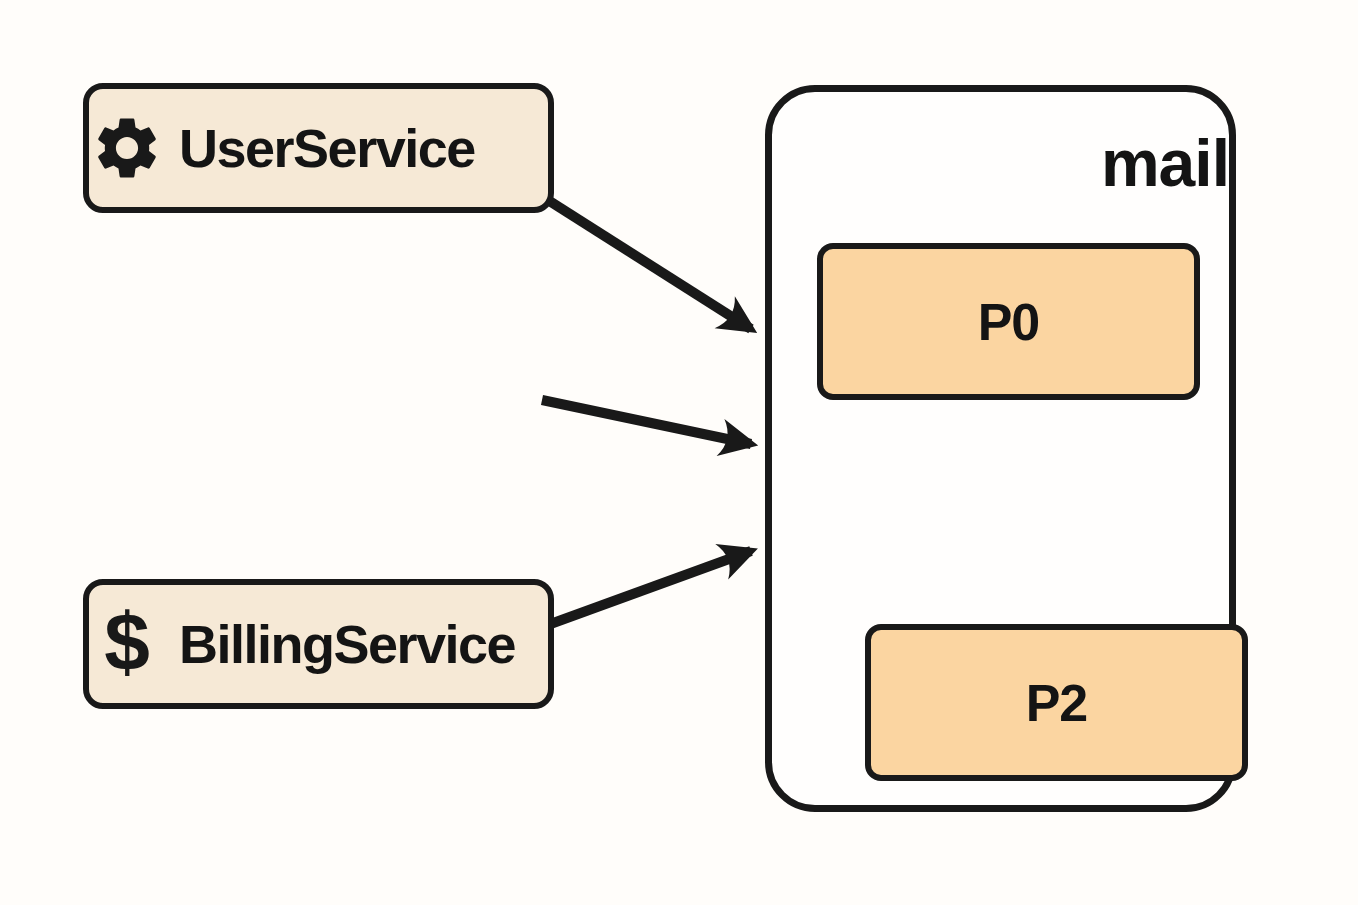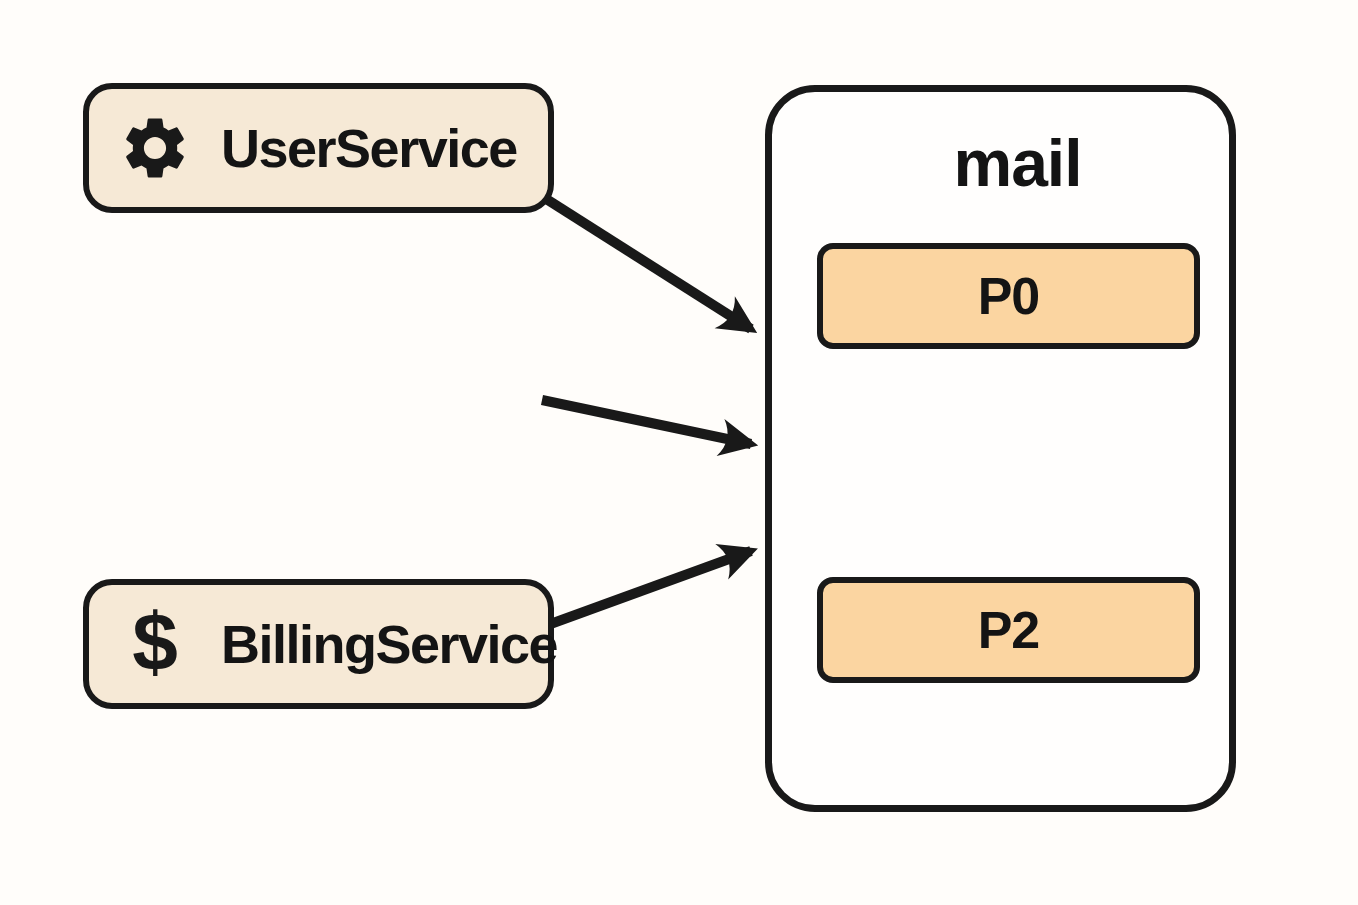--- a/index.html
+++ b/index.html
@@ -27,25 +27,24 @@
     left: 0; top: 0;
     width: 1358px; height: 905px;
     pointer-events: none;
   }
   .producer {
     position: absolute;
     left: 83px;
     width: 471px; height: 130px;
     background: var(--node-fill);
     border: 6px solid var(--stroke);
-    border-radius: 29px;
+    border-radius: 20px;
     display: flex;
     align-items: center;
-    padding-left: 28px;
-    gap: 28px;
+    gap: 14px;
   }
   .producer-user    { top: 83px;  }
   .producer-order   { top: 330px; }
   .producer-billing { top: 579px; }
   .producer .icon-slot {
     width: 76px; height: 90px;
     display: flex;
     align-items: center;
     justify-content: center;
     flex: 0 0 auto;
@@ -68,46 +67,46 @@
   .topic {
     position: absolute;
     left: 765px; top: 85px;
     width: 471px; height: 727px;
     background: var(--topic-fill);
     border: 7px solid var(--stroke);
     border-radius: 50px;
   }
   .topic-title {
     position: absolute;
-    left: 17px; top: 33px;
+    left: 0; top: 33px;
     width: 100%;
-    text-align: center;
+    text-align: right;
     font-size: 66px;
     font-weight: bold;
     color: var(--text);
     letter-spacing: -1px;
   }
   .partition {
     position: absolute;
     left: 45px;
-    width: 383px; height: 106px;
+    width: 383px; height: 157px;
     background: var(--partition-fill);
     border: 6px solid var(--stroke);
     border-radius: 16px;
     display: flex;
     align-items: center;
     justify-content: center;
     font-size: 52px;
     font-weight: bold;
     color: var(--text);
     letter-spacing: -1px;
   }
   .partition-0 { top: 151px; }
   .partition-1 { top: 333px; }
-  .partition-2 { top: 485px; }
+  .partition-2 { top: 532px; margin-left: 48px; }
 </style>
 </head>
 <body>
 
 <div class="canvas">
 
   <svg class="arrows-layer" viewBox="0 0 1358 905" xmlns="http://www.w3.org/2000/svg">
     <defs>
       <marker id="arrowhead" viewBox="0 0 12 12" refX="9.5" refY="6" markerWidth="4.2" markerHeight="4.2" orient="auto" markerUnits="strokeWidth">
         <path d="M0.6,0.6 Q4.4,6 0.6,11.4 L11.6,6 Z" fill="#191919"></path>

